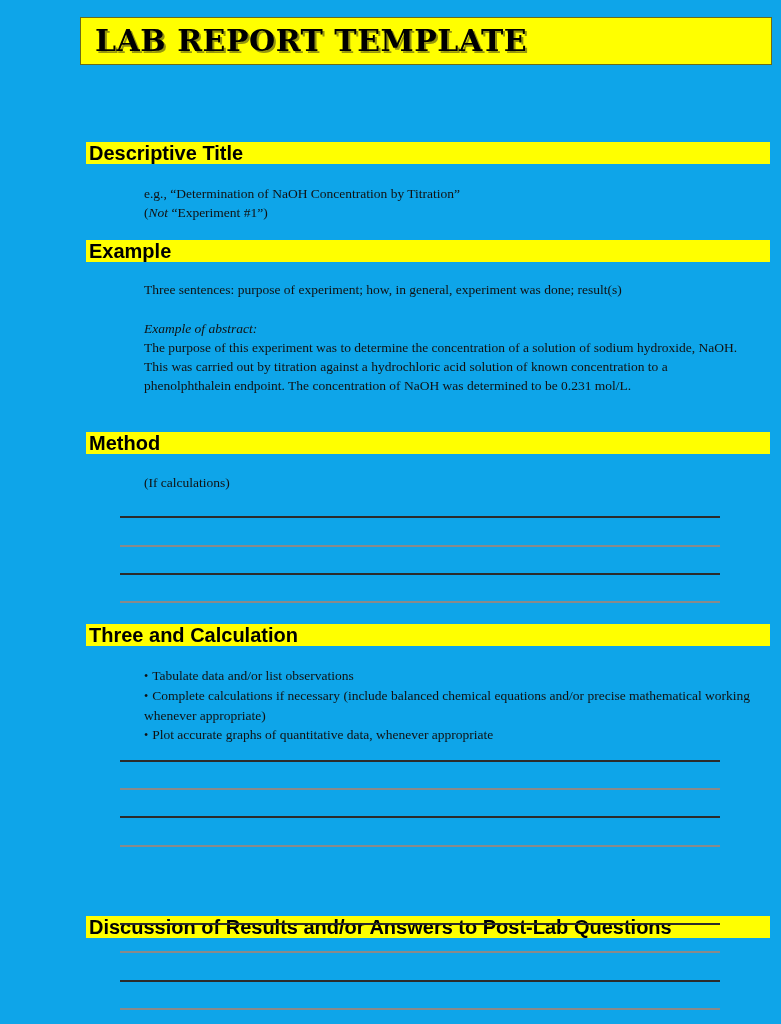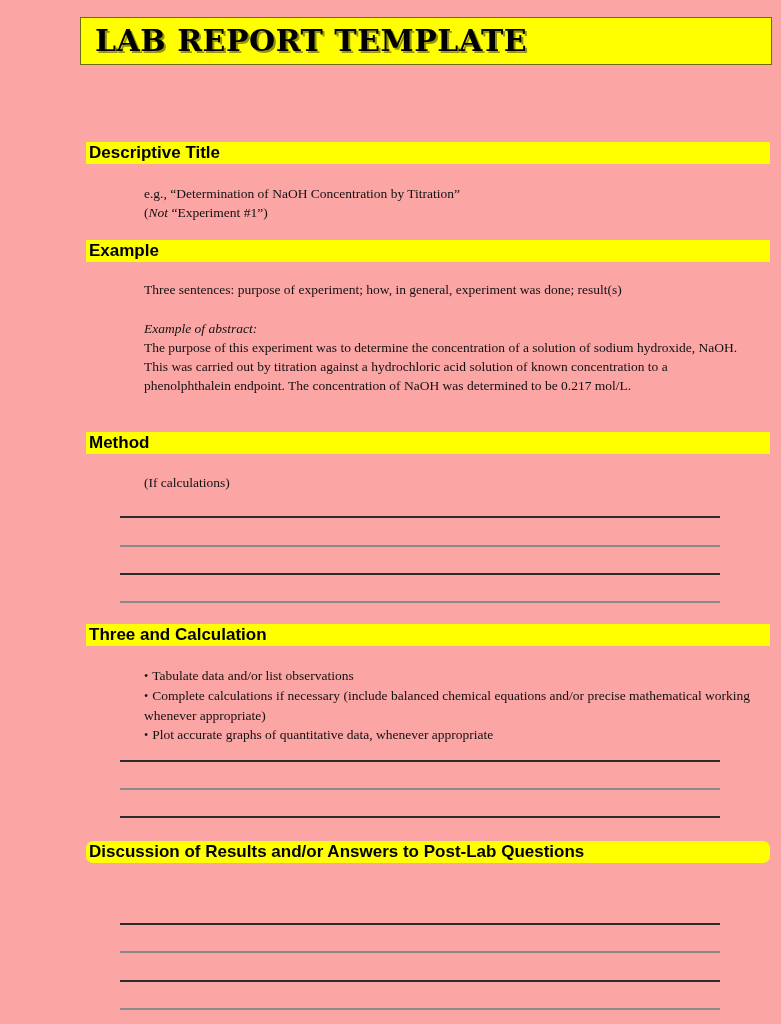--- a/index.html
+++ b/index.html
@@ -15,21 +15,21 @@
     font-family: "Liberation Serif", "DejaVu Serif", serif;
     color: #000000;
   }
 
   .page {
     position: absolute;
     left: 0;
     top: 0;
     width: 781px;
     height: 1024px;
-    background: #fca5a5;
+    background: #0ea5e9;
   }
 
   
   .title-banner {
     position: absolute;
     left: 80px;
     top: 17px;
     width: 692px;
     height: 48px;
     background: #ffff00;
@@ -57,21 +57,21 @@
     width: 684px;
     height: 22px;
     background: #ffff00;
   }
   .heading-bar .heading-text {
     position: absolute;
     left: 3px;
     top: 1px;
     font-family: "Liberation Sans", "DejaVu Sans", sans-serif;
     font-weight: bold;
-    font-size: 17px;
+    font-size: 20px;
     line-height: 20px;
     color: #000000;
     white-space: nowrap;
   }
 
   
   .body-block {
     position: absolute;
     left: 118px;
     font-size: 13.5px;
@@ -132,21 +132,21 @@
   <div class="heading-bar" style="top:240px;">
     <div class="heading-text">Example</div>
   </div>
 
   <div class="body-block para" style="top:280px; width:620px;">
     <p>Three sentences: purpose of experiment; how, in general, experiment was done; result(s)</p>
   </div>
 
   <div class="body-block para" style="top:319px; width:602px;">
     <p class="ital">Example of abstract:</p>
-    <p>The purpose of this experiment was to determine the concentration of a solution of sodium hydroxide, NaOH. This was carried out by titration against a hydrochloric acid solution of known concentration to a phenolphthalein endpoint. The concentration of NaOH was determined to be 0.217 mol/L.</p>
+    <p>The purpose of this experiment was to determine the concentration of a solution of sodium hydroxide, NaOH. This was carried out by titration against a hydrochloric acid solution of known concentration to a phenolphthalein endpoint. The concentration of NaOH was determined to be 0.231 mol/L.</p>
   </div>
 
   <div class="heading-bar" style="top:432px;">
     <div class="heading-text">Method</div>
   </div>
 
   <div class="body-block" style="top:473px;">
     <p>(If calculations)</p>
   </div>
 
@@ -163,21 +163,21 @@
     <p class="bullet"><span class="bullet-dot">•</span><span>Tabulate data and/or list observations</span></p>
     <p class="bullet"><span class="bullet-dot">•</span><span>Complete calculations if necessary (include balanced chemical equations and/or precise mathematical working whenever appropriate)</span></p>
     <p class="bullet"><span class="bullet-dot">•</span><span>Plot accurate graphs of quantitative data, whenever appropriate</span></p>
   </div>
 
   <div class="rule dark" style="top:760px;"></div>
   <div class="rule light" style="top:788px;"></div>
   <div class="rule dark" style="top:816px;"></div>
   <div class="rule light" style="top:845px;"></div>
 
-  <div class="heading-bar" style="top:841px;border-radius:7px;">
+  <div class="heading-bar" style="top:916px;">
     <div class="heading-text">Discussion of Results and/or Answers to Post-Lab Questions</div>
   </div>
 
   <div class="rule dark" style="top:923px;"></div>
   <div class="rule light" style="top:951px;"></div>
   <div class="rule dark" style="top:980px;"></div>
   <div class="rule light" style="top:1008px;"></div>
 
 </div>
 

